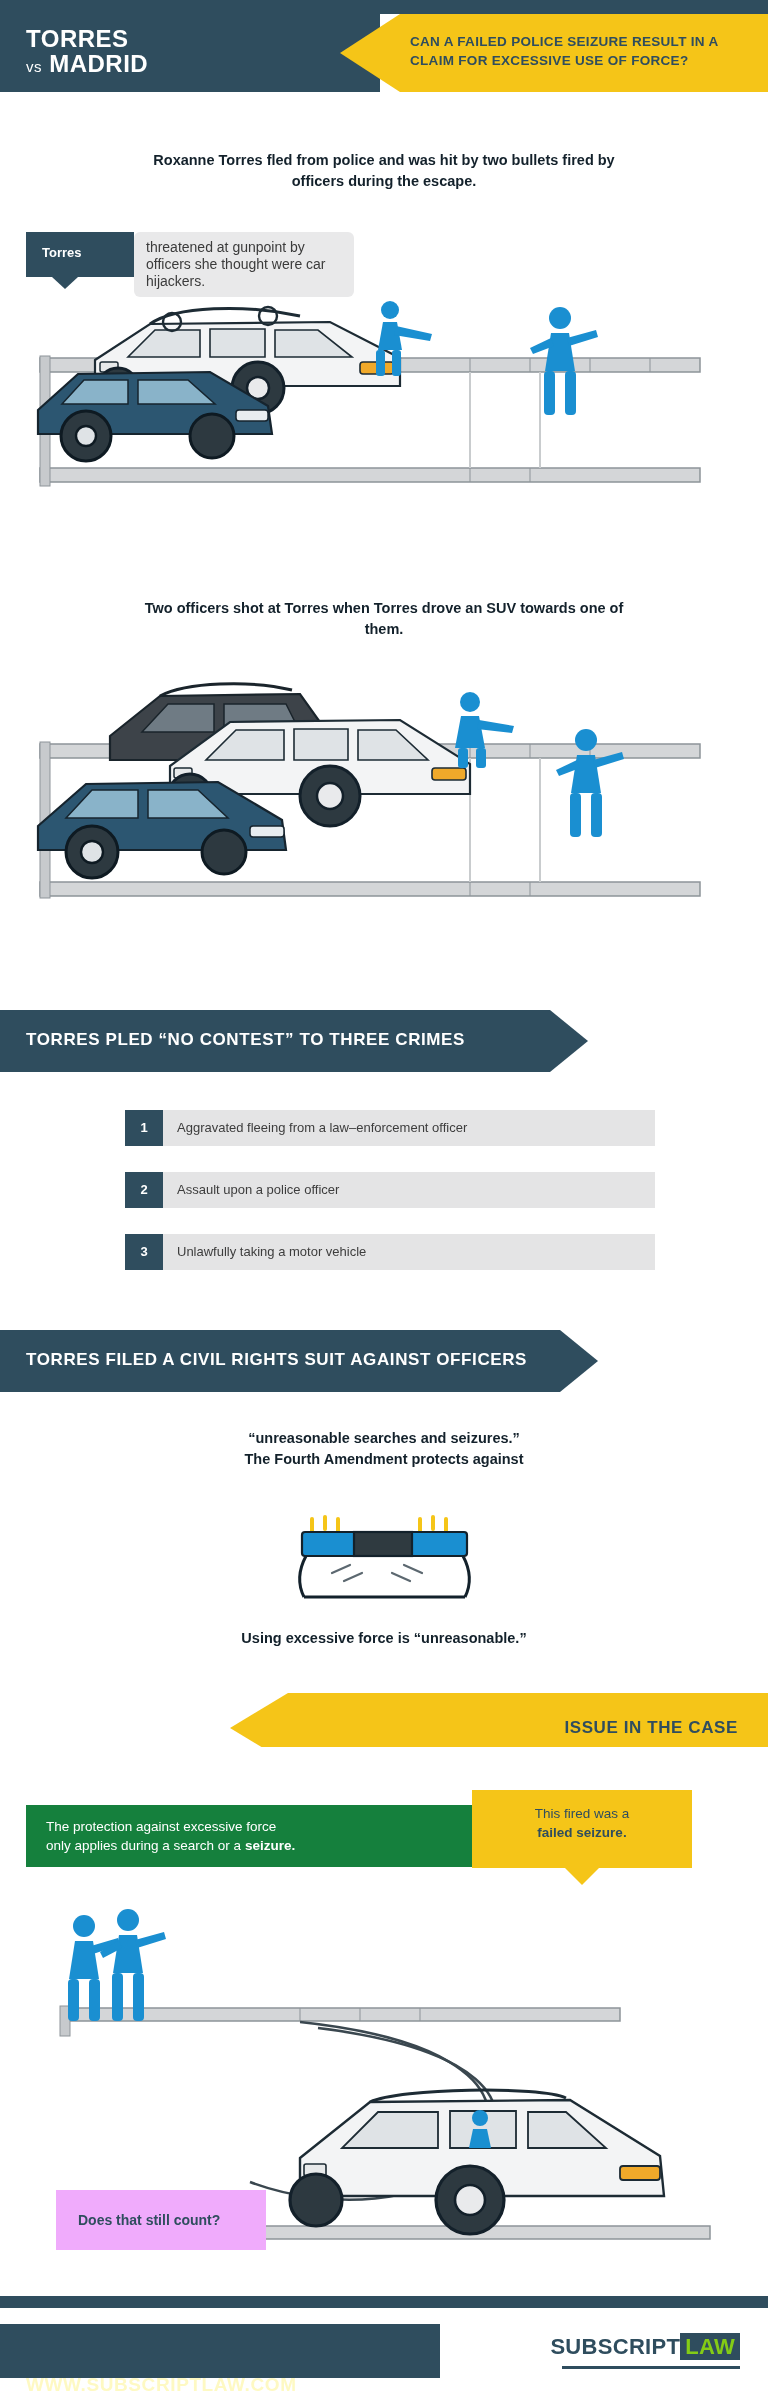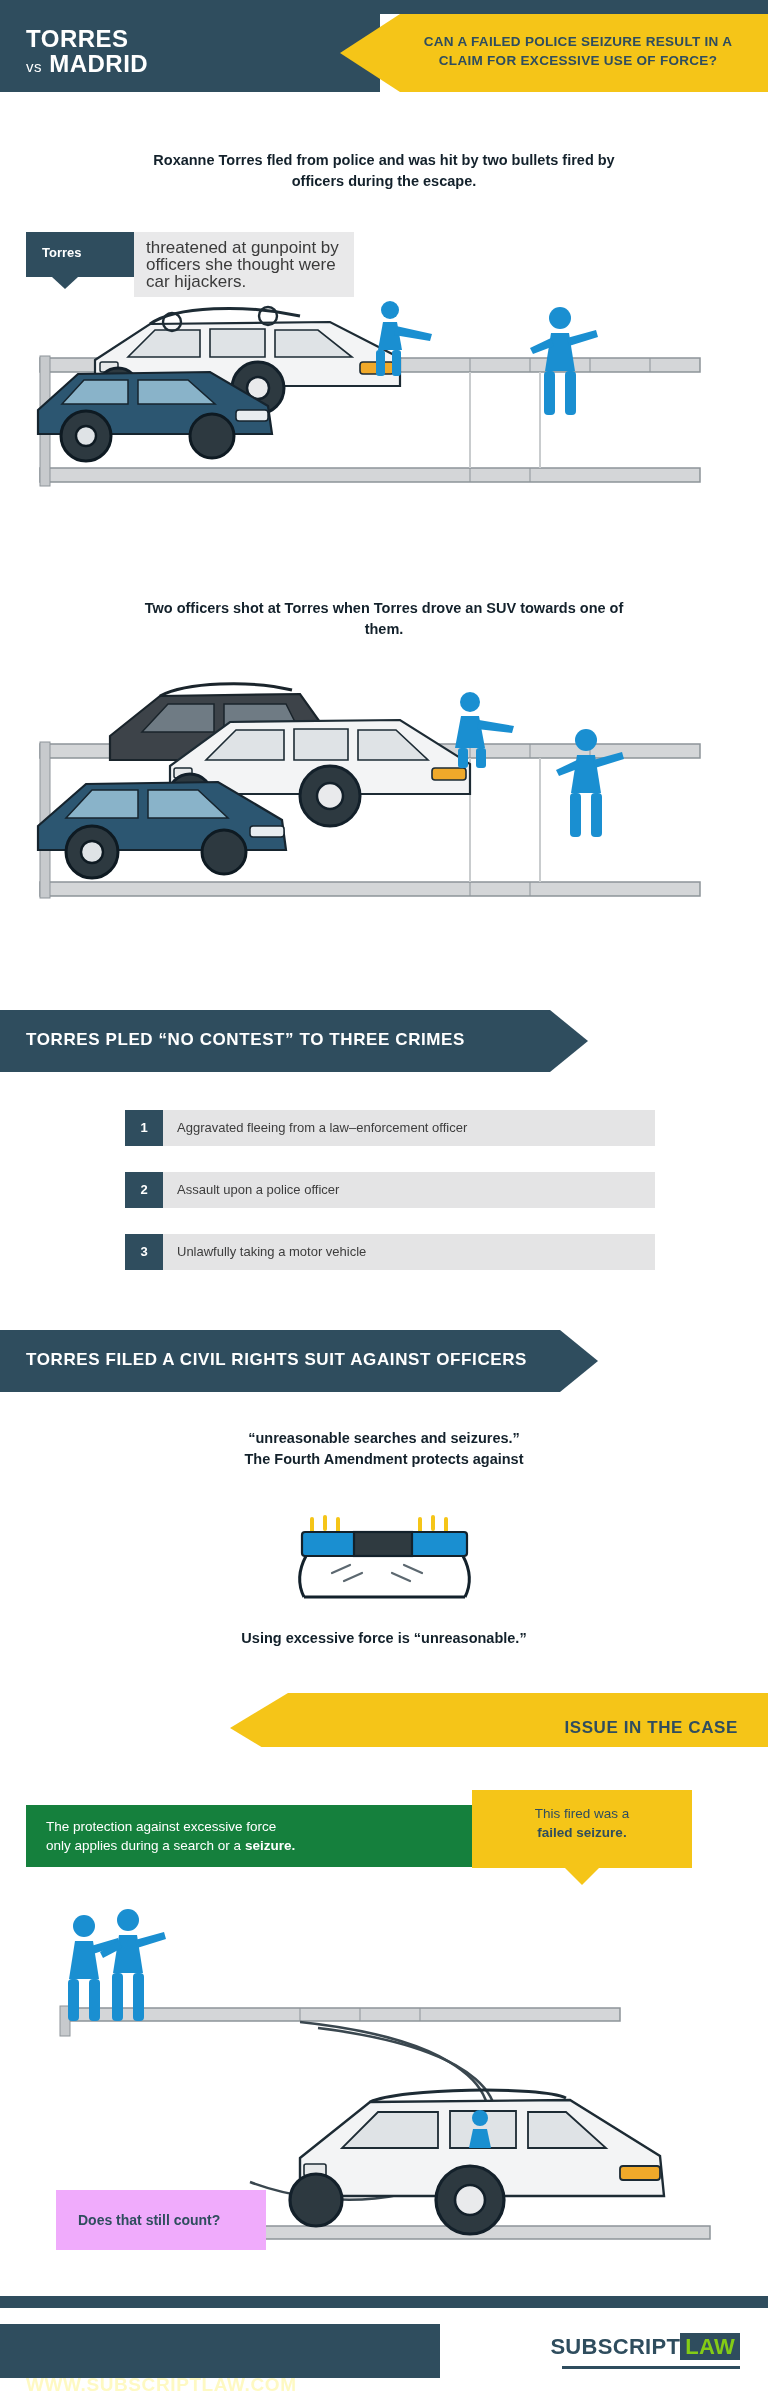--- a/index.html
+++ b/index.html
@@ -19,21 +19,21 @@
   .header-left{
     position:absolute;left:0;top:0;width:380px;height:78px;background:#2f4d5e;
     color:#fff;box-sizing:border-box;padding:12px 0 0 26px;
   }
   .header-left .t1{font-size:24px;font-weight:bold;letter-spacing:.5px;line-height:25px;}
   .header-left .t2{font-size:24px;font-weight:bold;letter-spacing:.5px;line-height:26px;}
   .header-left .vs{font-size:15px;font-weight:normal;}
   .header-yellow{
     position:absolute;left:340px;top:0;width:428px;height:78px;background:#f5c518;
     color:#2f4d5e;box-sizing:border-box;
-    padding:18px 22px 0 70px;text-align:center;
+    padding:18px 22px 0 70px;text-align:left;
     font-size:13.5px;font-weight:bold;line-height:19px;letter-spacing:.3px;
     clip-path:polygon(60px 0, 428px 0, 428px 78px, 60px 78px, 0 39px);
   }
 
   
   .caption{
     position:absolute;text-align:center;color:#13212b;
     font-size:14.5px;font-weight:bold;line-height:21px;
   }
 
@@ -43,21 +43,21 @@
     position:absolute;left:0;top:0;width:108px;height:45px;background:#2f4d5e;color:#fff;
     font-size:13px;font-weight:bold;box-sizing:border-box;padding:13px 0 0 16px;
   }
   .quote-tab:after{
     content:"";position:absolute;left:26px;bottom:-12px;width:0;height:0;
     border-left:13px solid transparent;border-right:13px solid transparent;
     border-top:12px solid #2f4d5e;
   }
   .quote-body{
     position:absolute;left:108px;top:0;width:220px;min-height:62px;background:#e9e9ea;
-    color:#3b3b3b;font-size:17px;line-height:17px;box-sizing:border-box;padding:7px 10px 7px 12px;
+    color:#3b3b3b;font-size:14px;line-height:17px;box-sizing:border-box;padding:7px 10px 7px 12px;border-radius:6px;
   }
 
   
   .scene{position:absolute;left:0;width:768px;}
 
   
   .secbar{
     position:absolute;left:0;height:62px;background:#2f4d5e;color:#fff;
     font-size:17px;font-weight:bold;letter-spacing:.6px;
     box-sizing:border-box;padding:20px 0 0 26px;

